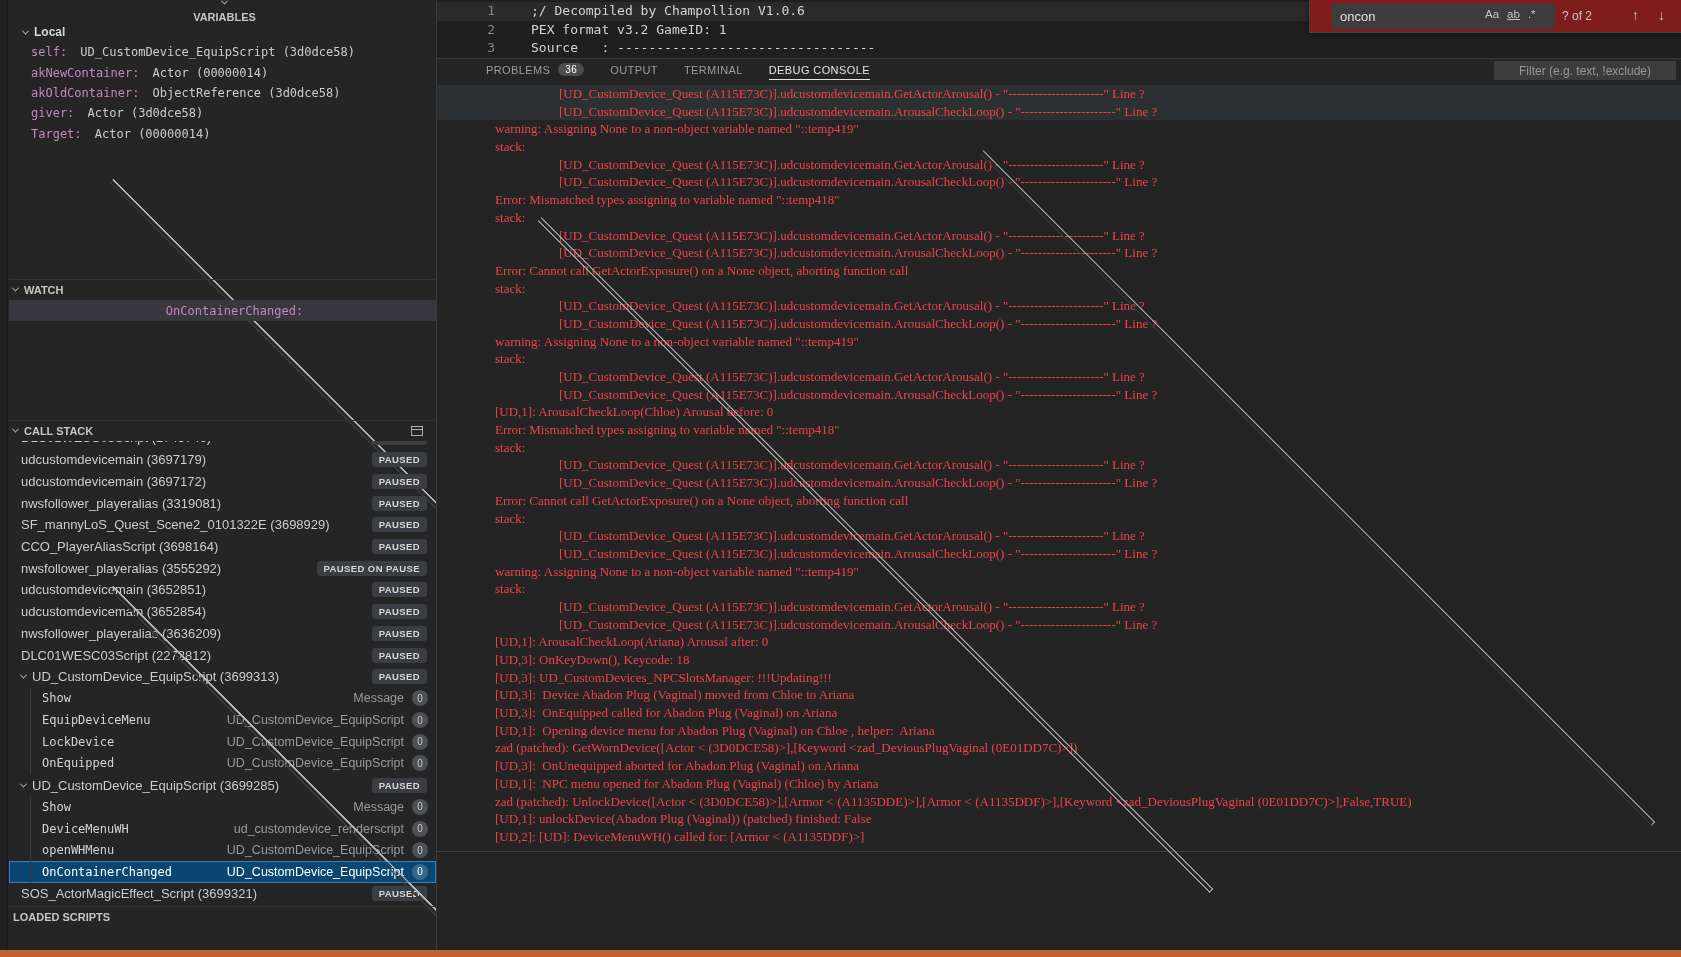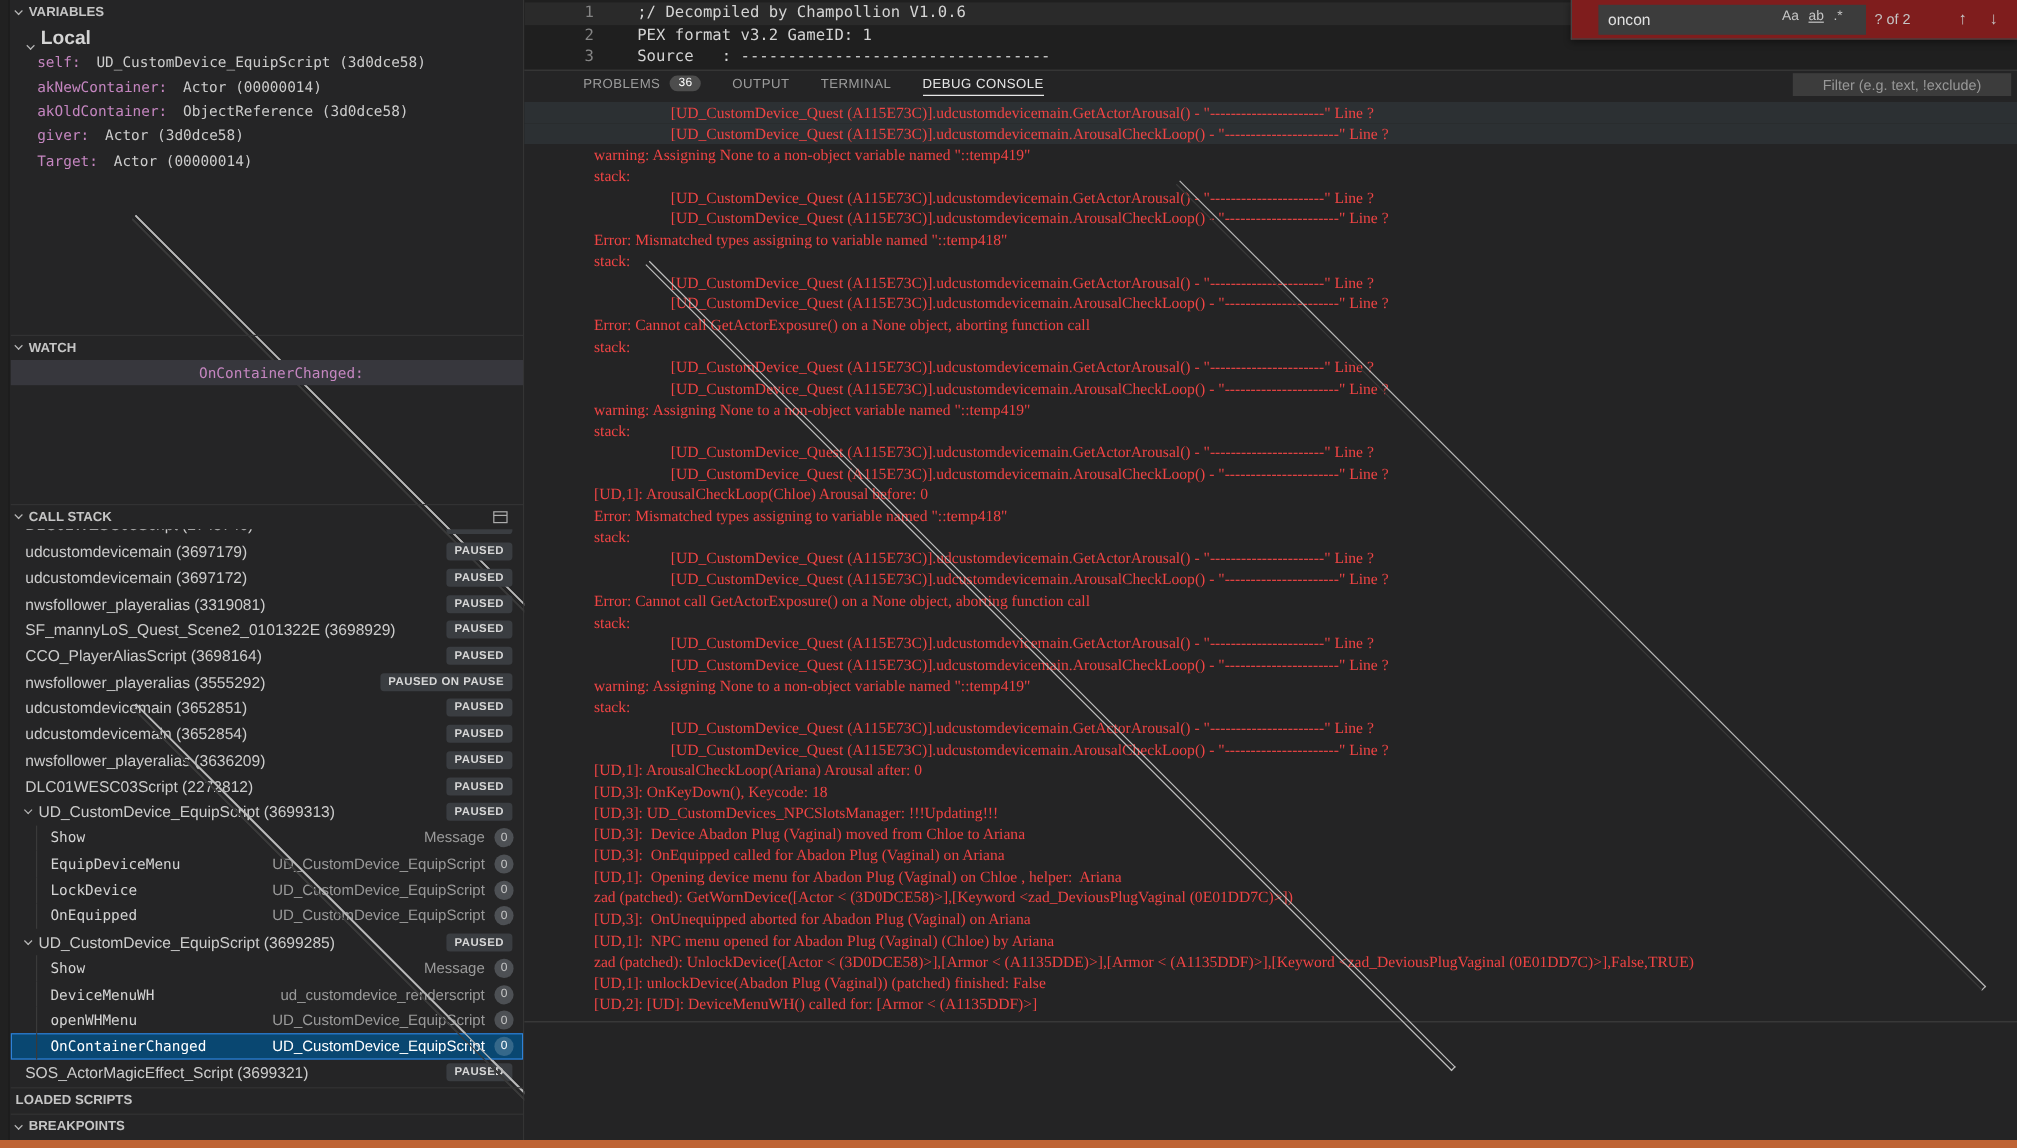--- a/index.html
+++ b/index.html
@@ -16,21 +16,21 @@
   .sec-head.bordered { border-top:1px solid #323233; }
 
   .chev { width:5px; height:5px; border-right:1.4px solid #b8b8b8; border-bottom:1.4px solid #b8b8b8;
           display:inline-block; flex:none; }
   .chev.down  { transform:rotate(45deg) translate(-1px,-1px); }
   .chev.right { transform:rotate(-45deg); }
 
   .tree-row { display:flex; align-items:center; gap:6px; color:#cccccc; font-size:13px; }
 
   #local-row { position:absolute; top:22px; left:0; right:0; height:20px; padding-left:14px;
-               font-weight:bold; font-size:16px; color:#d4d4d4;align-items:flex-end; }
+               font-weight:bold; font-size:12px; color:#d4d4d4; }
 
   #variables-list { position:absolute; top:42px; left:0; right:0; }
   .var-row { display:flex; align-items:center; gap:6px; height:20.4px; padding-left:22px;
              font-family:"DejaVu Sans Mono", monospace; font-size:12px; white-space:pre; }
   .vname { color:#c586c0; }
   .vval  { color:#cccccc; }
 
   #watch-head { top:279px; }
   #watch-row  { position:absolute; top:300px; left:0; right:0; height:21px; background:#37373d;
                 display:flex; align-items:center; padding-left:24px;
@@ -114,21 +114,21 @@
 
   .statusbar { position:absolute; left:0; bottom:0; width:1681px; height:7px; background:#be6334; z-index:10; }
 </style>
 </head>
 <body>
 
 <div class="sidebar">
   <div class="left-strip"></div>
   <div class="side-content">
 
-    <div class="sec-head" id="variables-head" style="top:0;">
+    <div class="sec-head" id="variables-head" style="top:0;flex-direction:column;">
       <span class="chev down"></span>
       <span>VARIABLES</span>
     </div>
 
     <div class="tree-row" id="local-row">
       <span class="chev down"></span>
       <span>Local</span>
     </div>
 
     <div id="variables-list">
@@ -271,24 +271,20 @@
           <span class="cs-label">SOS_ActorMagicEffect_Script (3699321)</span>
           <span class="pill">PAUSED</span>
         </div>
       </div>
 
     <div class="sec-head bordered" id="loaded-head">
 
       <span>LOADED SCRIPTS</span>
     </div>
 
-    <div class="sec-head bordered" id="breakpoints-head">
-      <span class="chev down"></span>
-      <span>BREAKPOINTS</span>
-    </div>
 
   </div>
 </div>
 
 <div class="right">
 
   <div class="editor">
     <div style="padding-top:2px;">
       <div class="code-line current"><span class="ln">1</span><span class="code">;/ Decompiled by Champollion V1.0.6</span></div>
       <div class="code-line"><span class="ln">2</span><span class="code">PEX format v3.2 GameID: 1</span></div>

